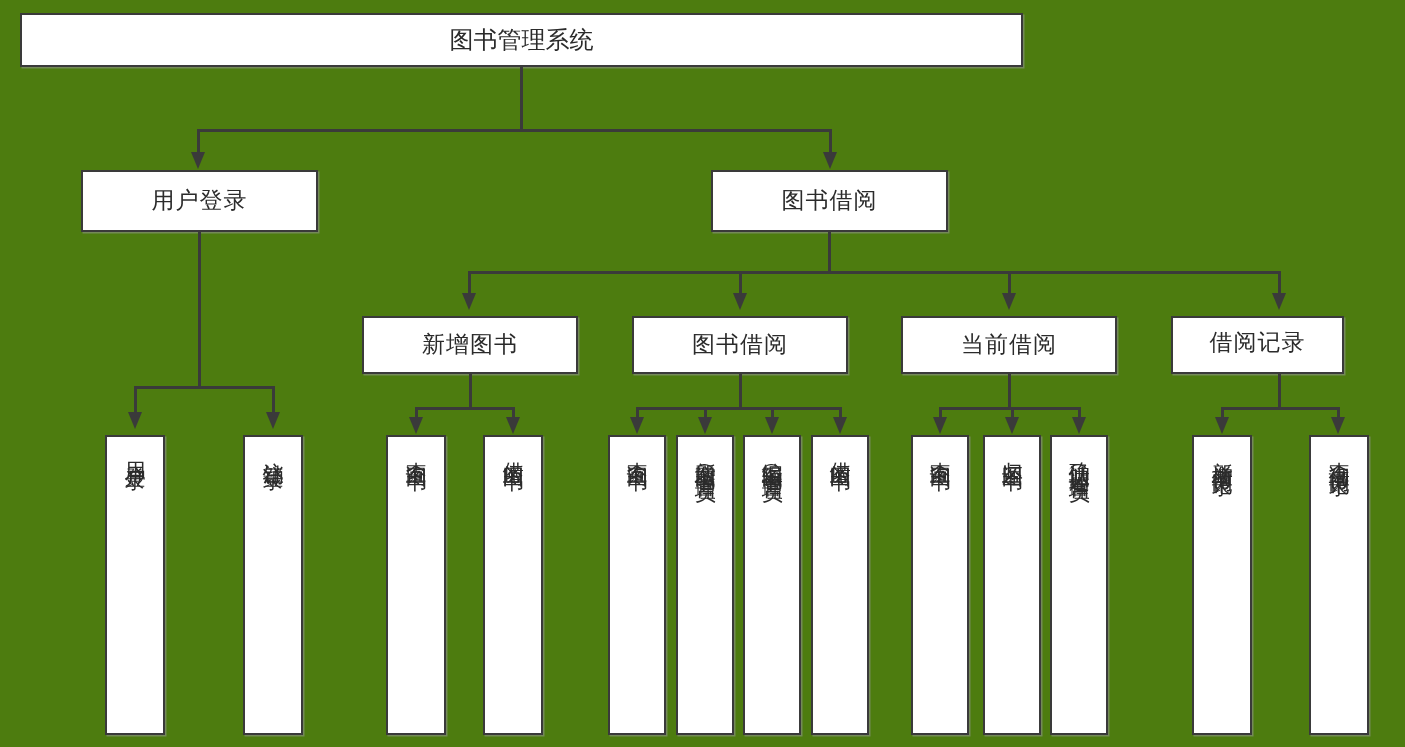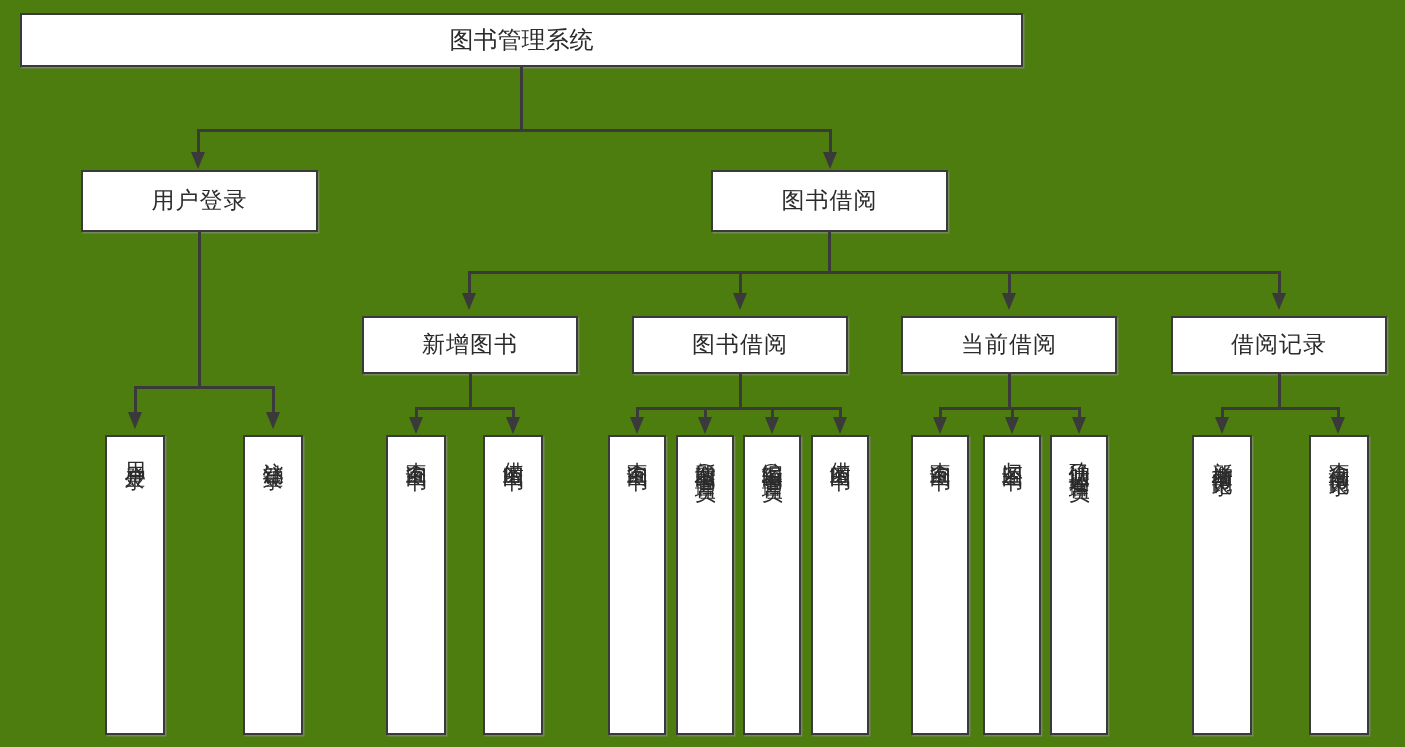--- a/index.html
+++ b/index.html
@@ -126,21 +126,21 @@
 
   <div class="node h" style="left:362px; top:316px; width:216px; height:58px;">
     <span>新增图书</span>
   </div>
   <div class="node h" style="left:632px; top:316px; width:216px; height:58px;">
     <span>图书借阅</span>
   </div>
   <div class="node h" style="left:901px; top:316px; width:216px; height:58px;">
     <span>当前借阅</span>
   </div>
-  <div class="node h" style="left:1171px; top:316px; width:216px; height:58px;">
+  <div class="node h" style="left:1171px; top:316px; width:173px; height:58px;font-family:Liberation Mono, monospace;">
     <span>借阅记录</span>
   </div>
 
   <div class="ln v" style="left:469px; top:374px; height:34px;"></div>
   <div class="ln h" style="left:415px; top:407px; width:99px;"></div>
   <div class="ln v" style="left:415px; top:407px; height:12px;"></div>
   <div class="arw" style="left:409px; top:417px;"></div>
   <div class="ln v" style="left:512px; top:407px; height:12px;"></div>
   <div class="arw" style="left:506px; top:417px;"></div>
 

